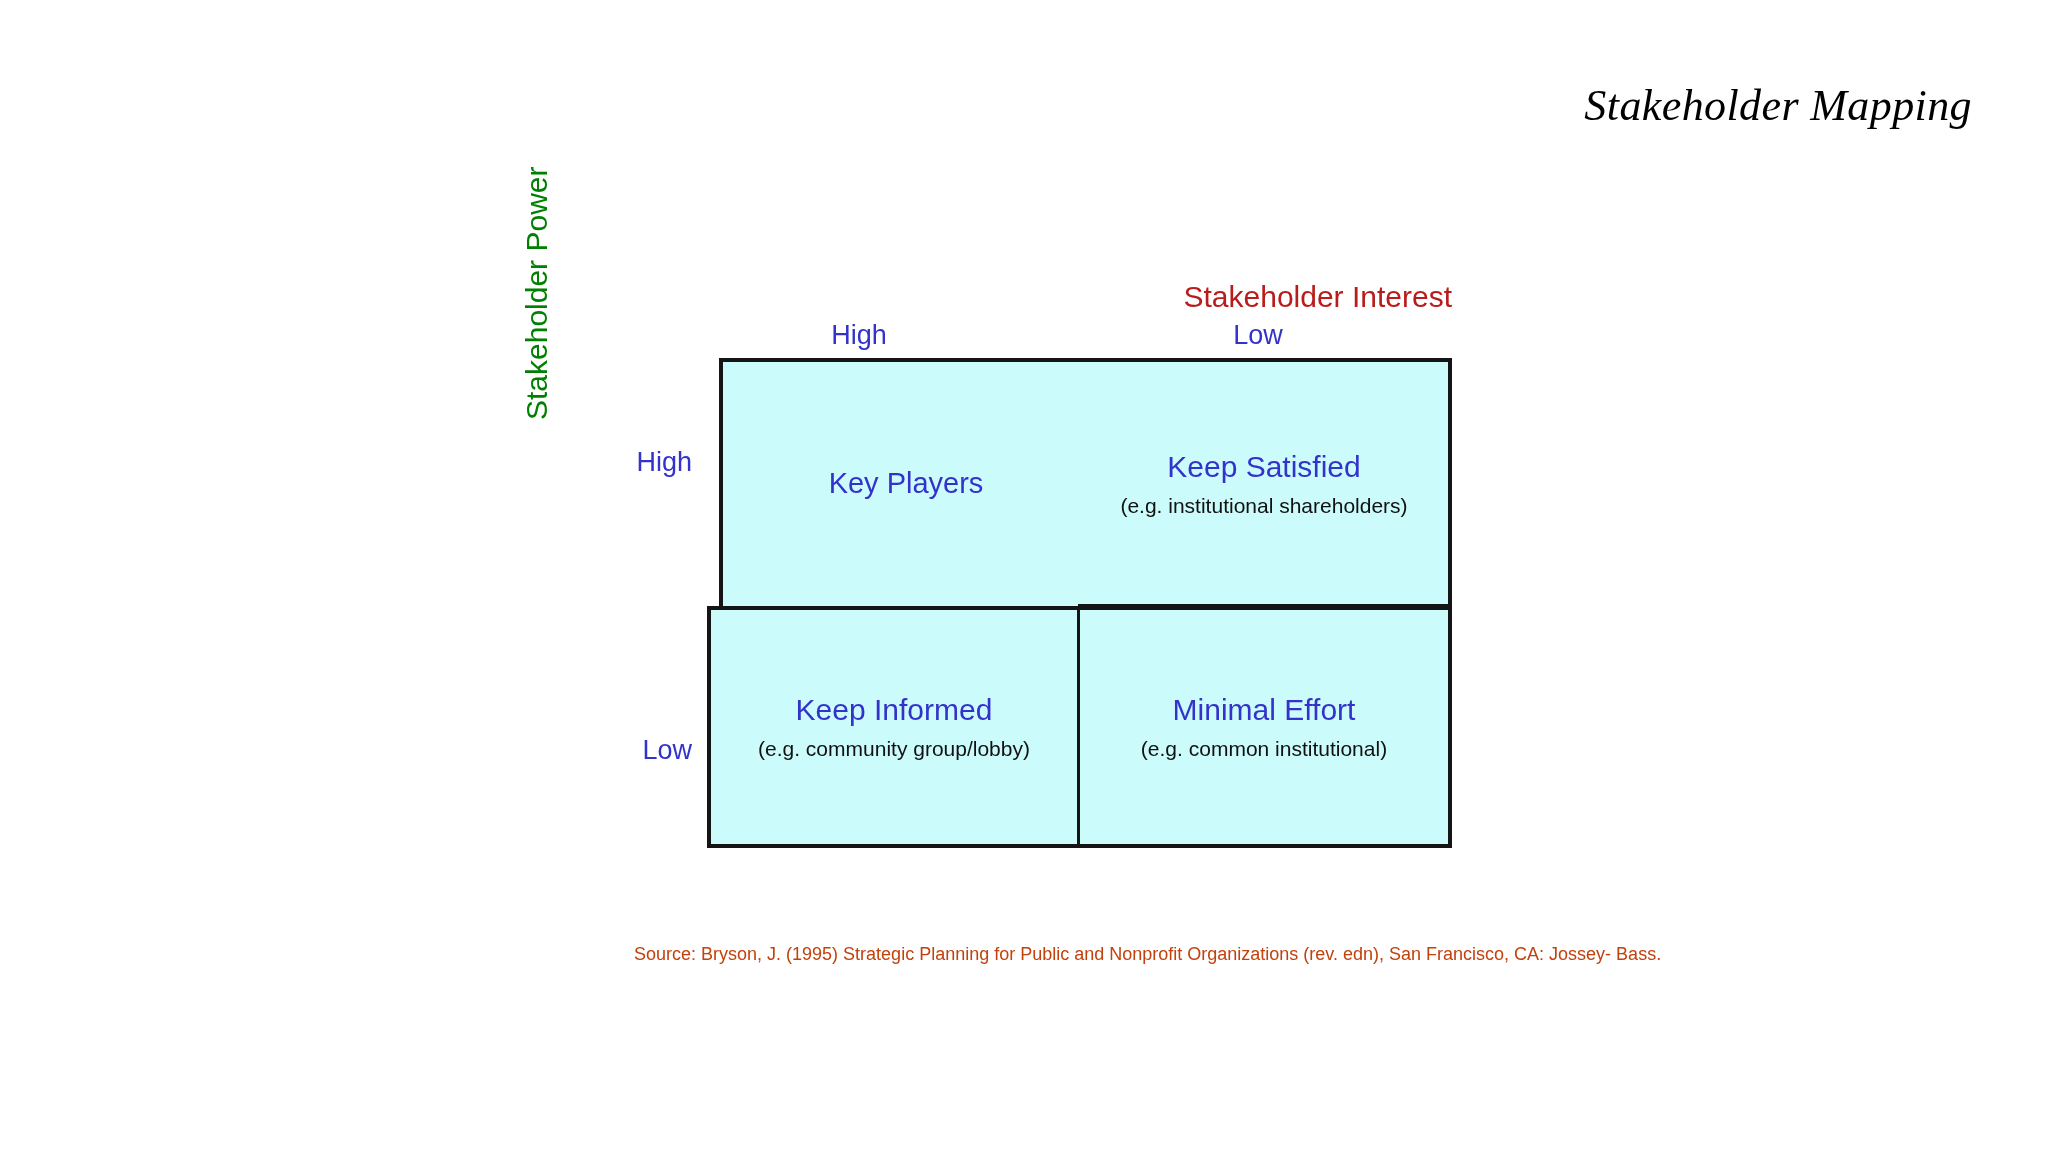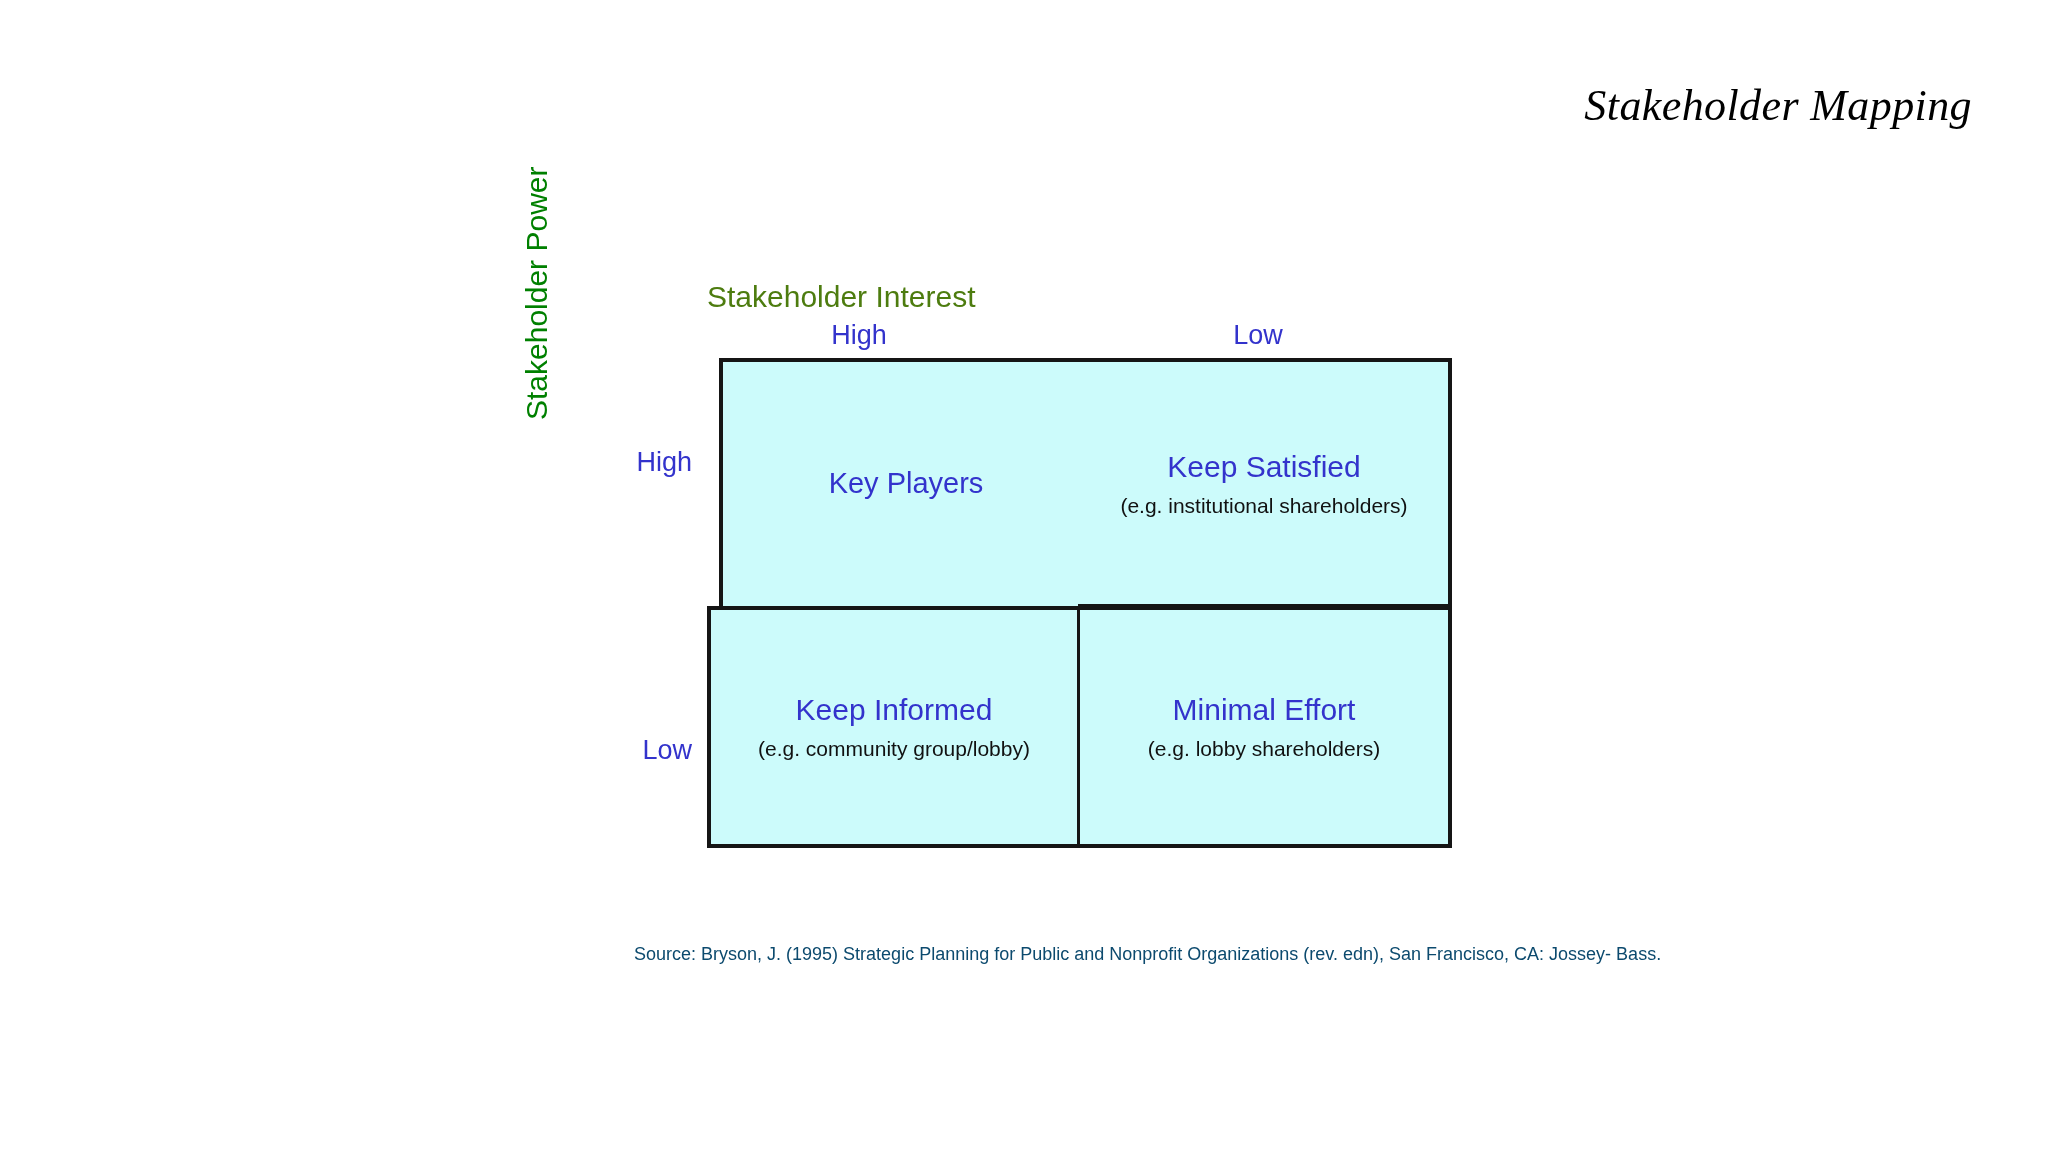--- a/index.html
+++ b/index.html
@@ -125,22 +125,22 @@
   #quadrant-key-players .quadrant-title {
     font-size: 29px;
   }
 
   
   #x-axis-title {
     position: absolute;
     left: 707px;
     top: 280px;
     width: 745px;
-    text-align: left;
-    color: #4d7c0f;
+    text-align: right;
+    color: #b91c1c;
     font-size: 30px;
     white-space: nowrap;
   }
   #x-tick-high {
     position: absolute;
     left: 779px;
     top: 320px;
     width: 160px;
     text-align: center;
     color: #3333cc;
@@ -189,21 +189,21 @@
     text-align: right;
     color: #3333cc;
     font-size: 27px;
   }
 
   
   #source-line {
     position: absolute;
     left: 634px;
     top: 944px;
-    color: #0c4a6e;
+    color: #c2410c;
     font-size: 18px;
     white-space: nowrap;
   }
 </style>
 </head>
 <body>
 
 <div id="slide-title">Stakeholder Mapping</div>
 
 <div id="matrix-area">
@@ -234,21 +234,21 @@
       <div class="quadrant-note">(e.g. community group/lobby)</div>
     </div>
 
     <div class="quadrant" id="quadrant-keep-satisfied">
       <div class="quadrant-title">Keep Satisfied</div>
       <div class="quadrant-note">(e.g. institutional shareholders)</div>
     </div>
 
     <div class="quadrant" id="quadrant-minimal-effort">
       <div class="quadrant-title">Minimal Effort</div>
-      <div class="quadrant-note">(e.g. lobby shareholders)</div>
+      <div class="quadrant-note">(e.g. common institutional)</div>
     </div>
 
     <div id="divider-horizontal"></div>
 
   </div>
 </div>
 
 <div id="source-line">Source:  Bryson, J. (1995) Strategic Planning for Public and Nonprofit Organizations (rev. edn), San Francisco, CA: Jossey- Bass.</div>
 
 </body></html>

